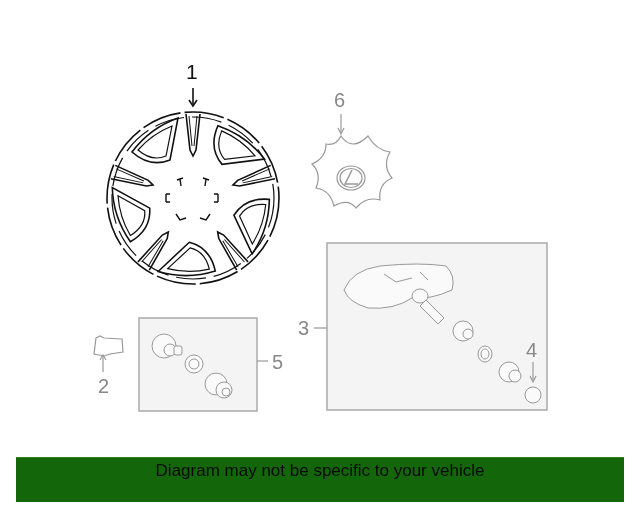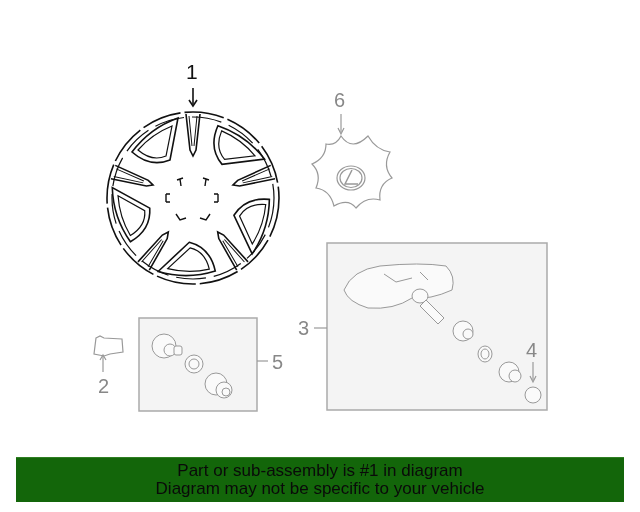--- a/index.html
+++ b/index.html
@@ -101,15 +101,14 @@
 </svg>
 
 <div class="callout dark" style="left:186px; top:62px;">1</div>
 <div class="callout" style="left:98px; top:376px;">2</div>
 <div class="callout" style="left:298px; top:318px;">3</div>
 <div class="callout" style="left:526px; top:340px;">4</div>
 <div class="callout" style="left:272px; top:352px;">5</div>
 <div class="callout" style="left:334px; top:90px;">6</div>
 
 <div class="banner">
-  <div>Part or sub-assembly is #1 in diagram</div>
   <div>Diagram may not be specific to your vehicle</div>
 </div>
 
 </body></html>

